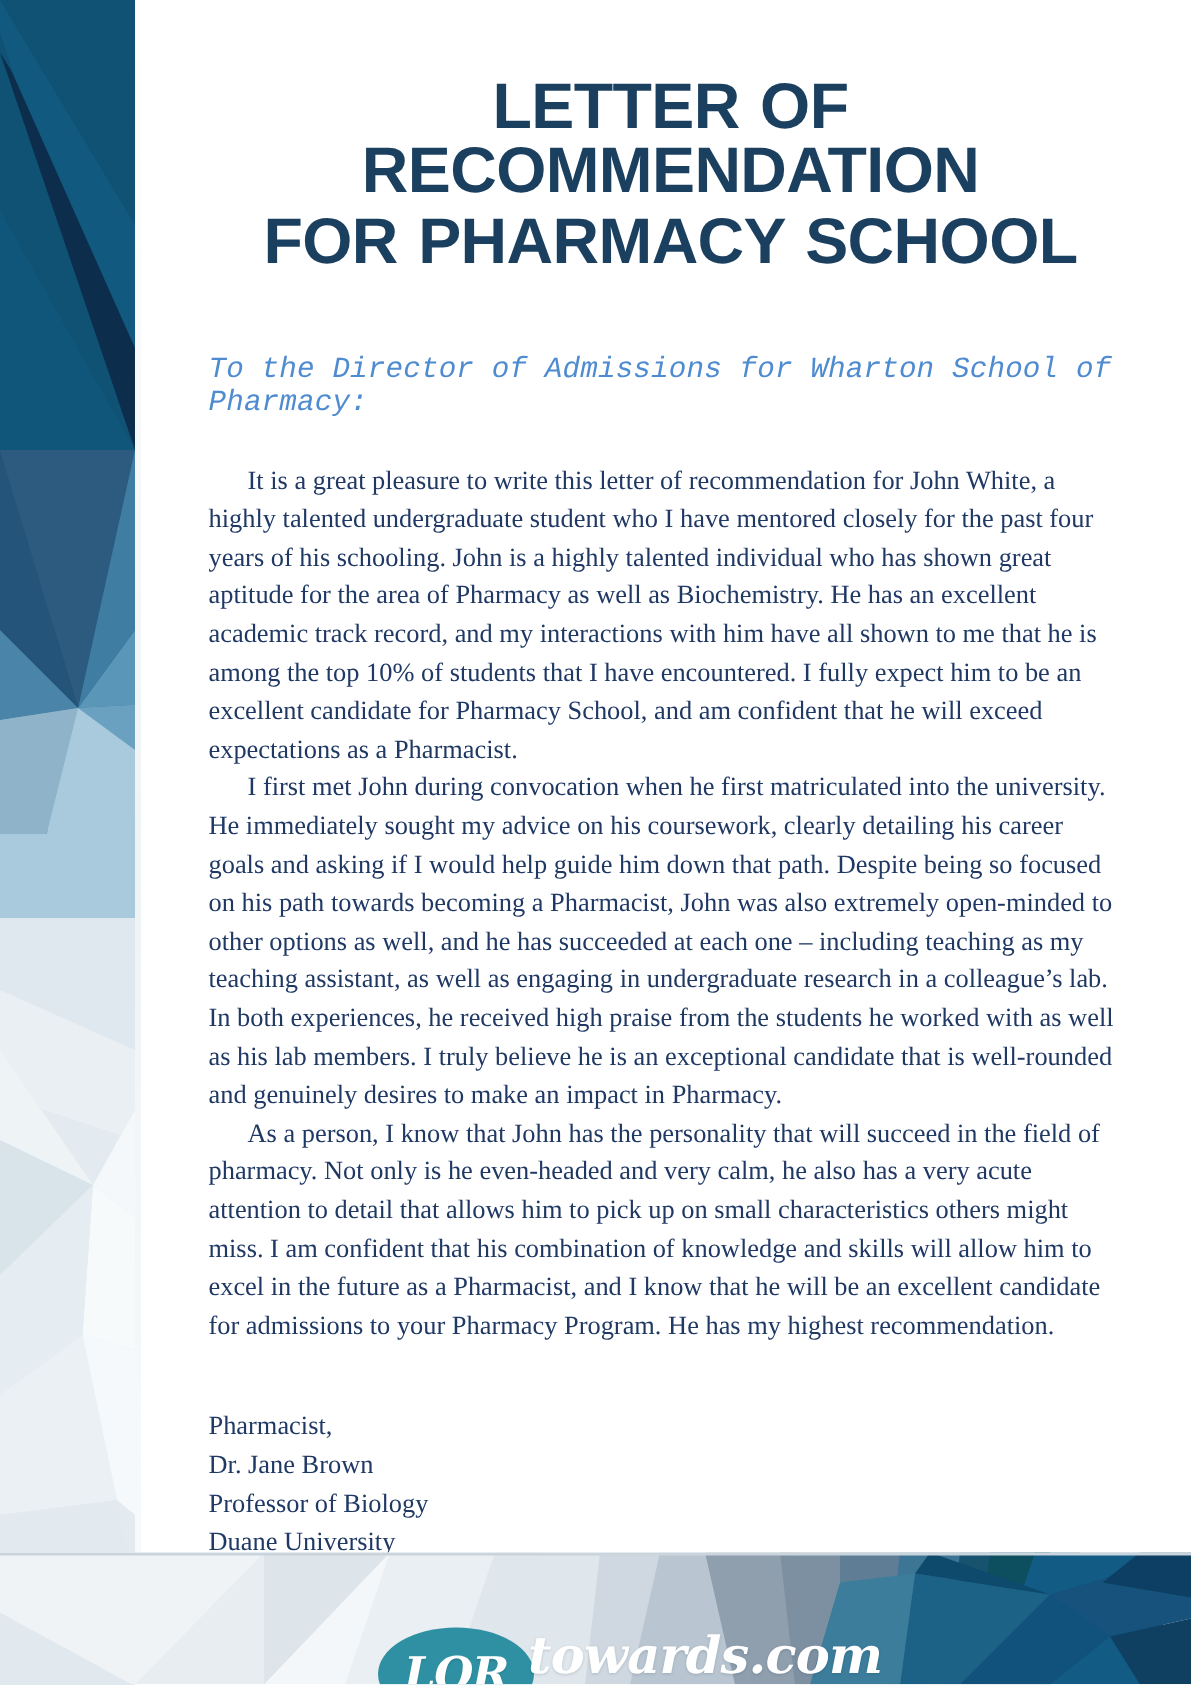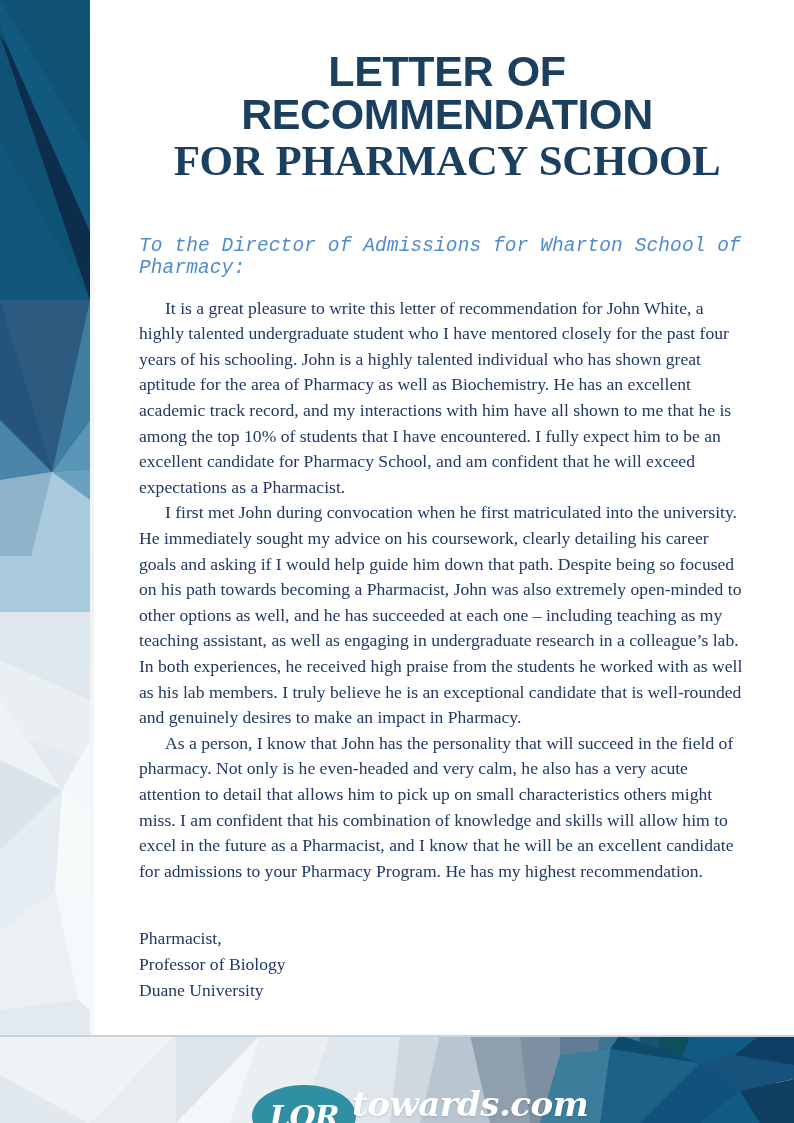--- a/index.html
+++ b/index.html
@@ -51,33 +51,33 @@
   .doc-title {
     font-family:"Liberation Sans", sans-serif;
     font-weight:bold;
     font-size:43px;
     line-height:0.99;
     letter-spacing:-0.4px;
     color:#1b3f5e;
     text-transform:uppercase;
     word-spacing:2px;
   }
-  .doc-title .line2 { display:block; margin-top:5px;font-family:Liberation Serif, serif; }
+  .doc-title .line2 { display:block; margin-top:5px; }
 
   .salutation {
     margin:52px 0 0 33px;
     font-family:Liberation Mono, monospace;
     font-style:italic;
     font-size:19.5px;
     color:#4f8bd0;
     letter-spacing:0.1px;
   }
 
   .letter-body {
-    margin:17px 42px 0 33px;
+    margin:29px 42px 0 33px;
   }
   .letter-body p {
     font-family:"Liberation Serif", serif;
     font-size:17.6px;
     line-height:1.455;
     color:#1f3864;
     text-indent:26px;
     text-align:left;
     margin:0;
   }
@@ -225,20 +225,21 @@
     <div class="salutation">To the Director of Admissions for Wharton School of Pharmacy:</div>
 
     <div class="letter-body">
       <p>It is a great pleasure to write this letter of recommendation for John White, a highly talented undergraduate student who I have mentored closely for the past four years of his schooling. John is a highly talented individual who has shown great aptitude for the area of Pharmacy as well as Biochemistry. He has an excellent academic track record, and my interactions with him have all shown to me that he is among the top 10% of students that I have encountered. I fully expect him to be an excellent candidate for Pharmacy School, and am confident that he will exceed expectations as a Pharmacist.</p>
       <p>I first met John during convocation when he first matriculated into the university. He immediately sought my advice on his coursework, clearly detailing his career goals and asking if I would help guide him down that path. Despite being so focused on his path towards becoming a Pharmacist, John was also extremely open-minded to other options as well, and he has succeeded at each one – including teaching as my teaching assistant, as well as engaging in undergraduate research in a colleague’s lab. In both experiences, he received high praise from the students he worked with as well as his lab members. I truly believe he is an exceptional candidate that is well-rounded and genuinely desires to make an impact in Pharmacy.</p>
       <p>As a person, I know that John has the personality that will succeed in the field of pharmacy. Not only is he even-headed and very calm, he also has a very acute attention to detail that allows him to pick up on small characteristics others might miss. I am confident that his combination of knowledge and skills will allow him to excel in the future as a Pharmacist, and I know that he will be an excellent candidate for admissions to your Pharmacy Program. He has my highest recommendation.</p>
     </div>
 
     <div class="signature">
       <div>Pharmacist,</div>
+      <div>Dr. Jane Brown</div>
       <div>Professor of Biology</div>
       <div>Duane University</div>
     </div>
 
   </div>
 
   <div class="footer">
     <svg class="footer-poly" viewBox="0 0 794 88" preserveAspectRatio="none">
       <rect x="0" y="0" width="794" height="88" fill="#eef2f5"></rect>
 

